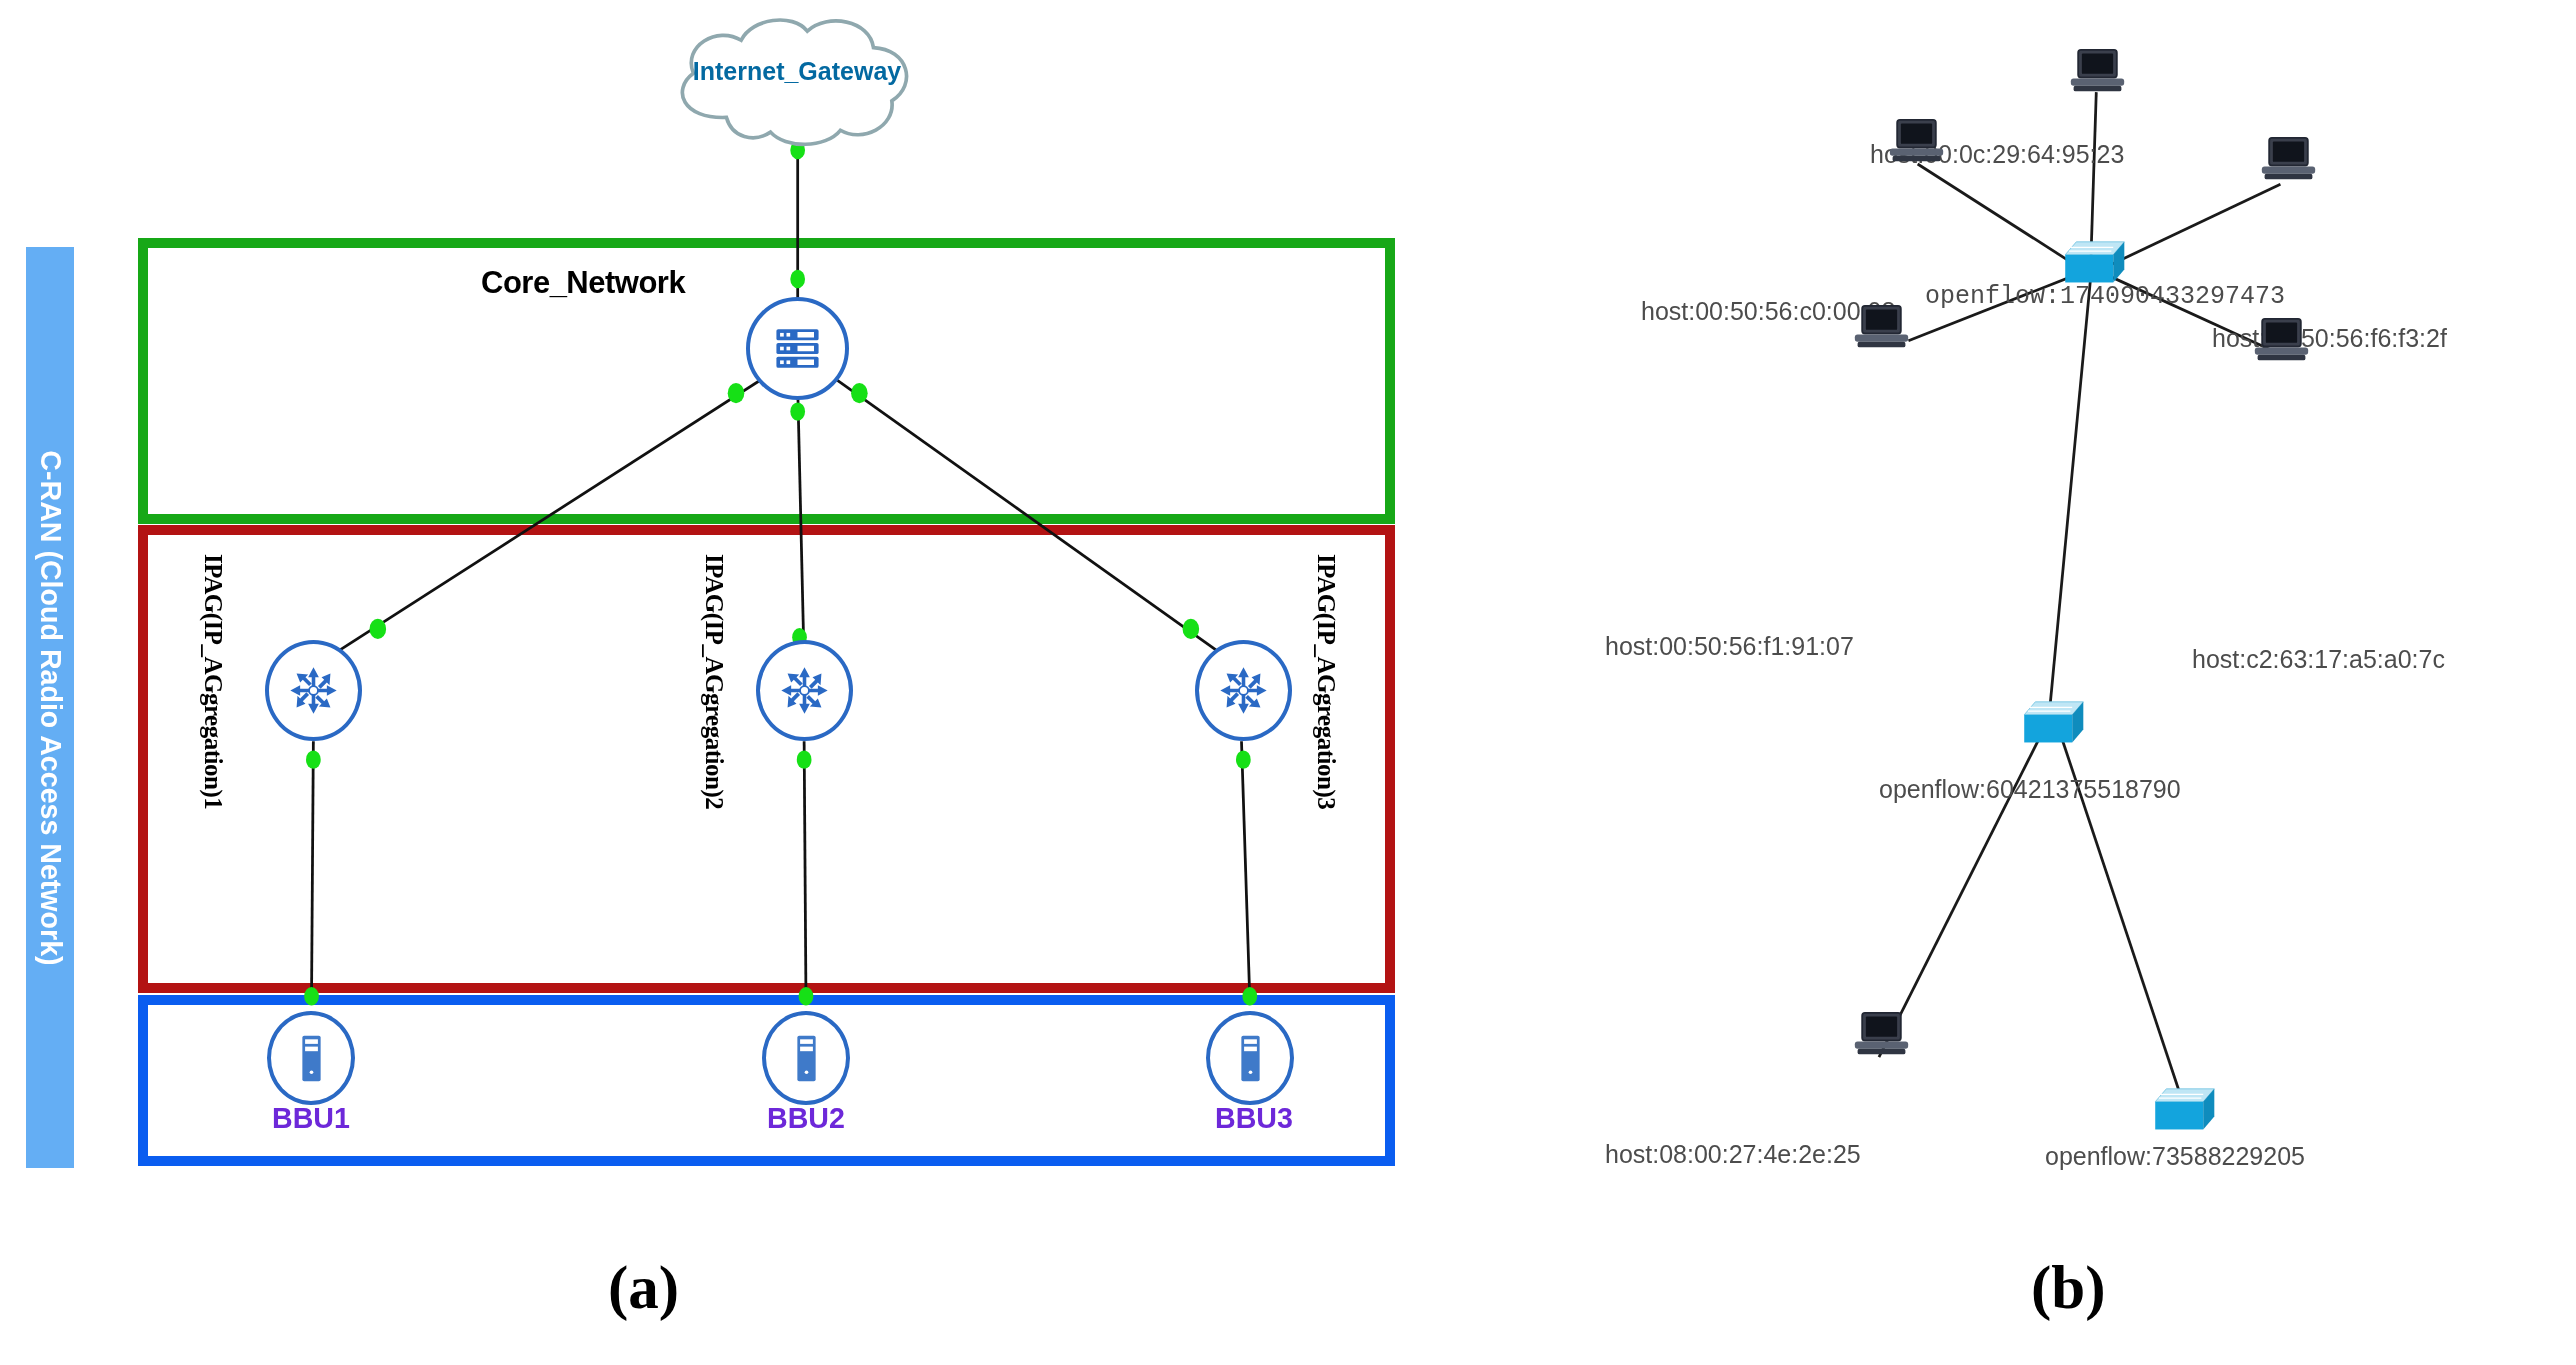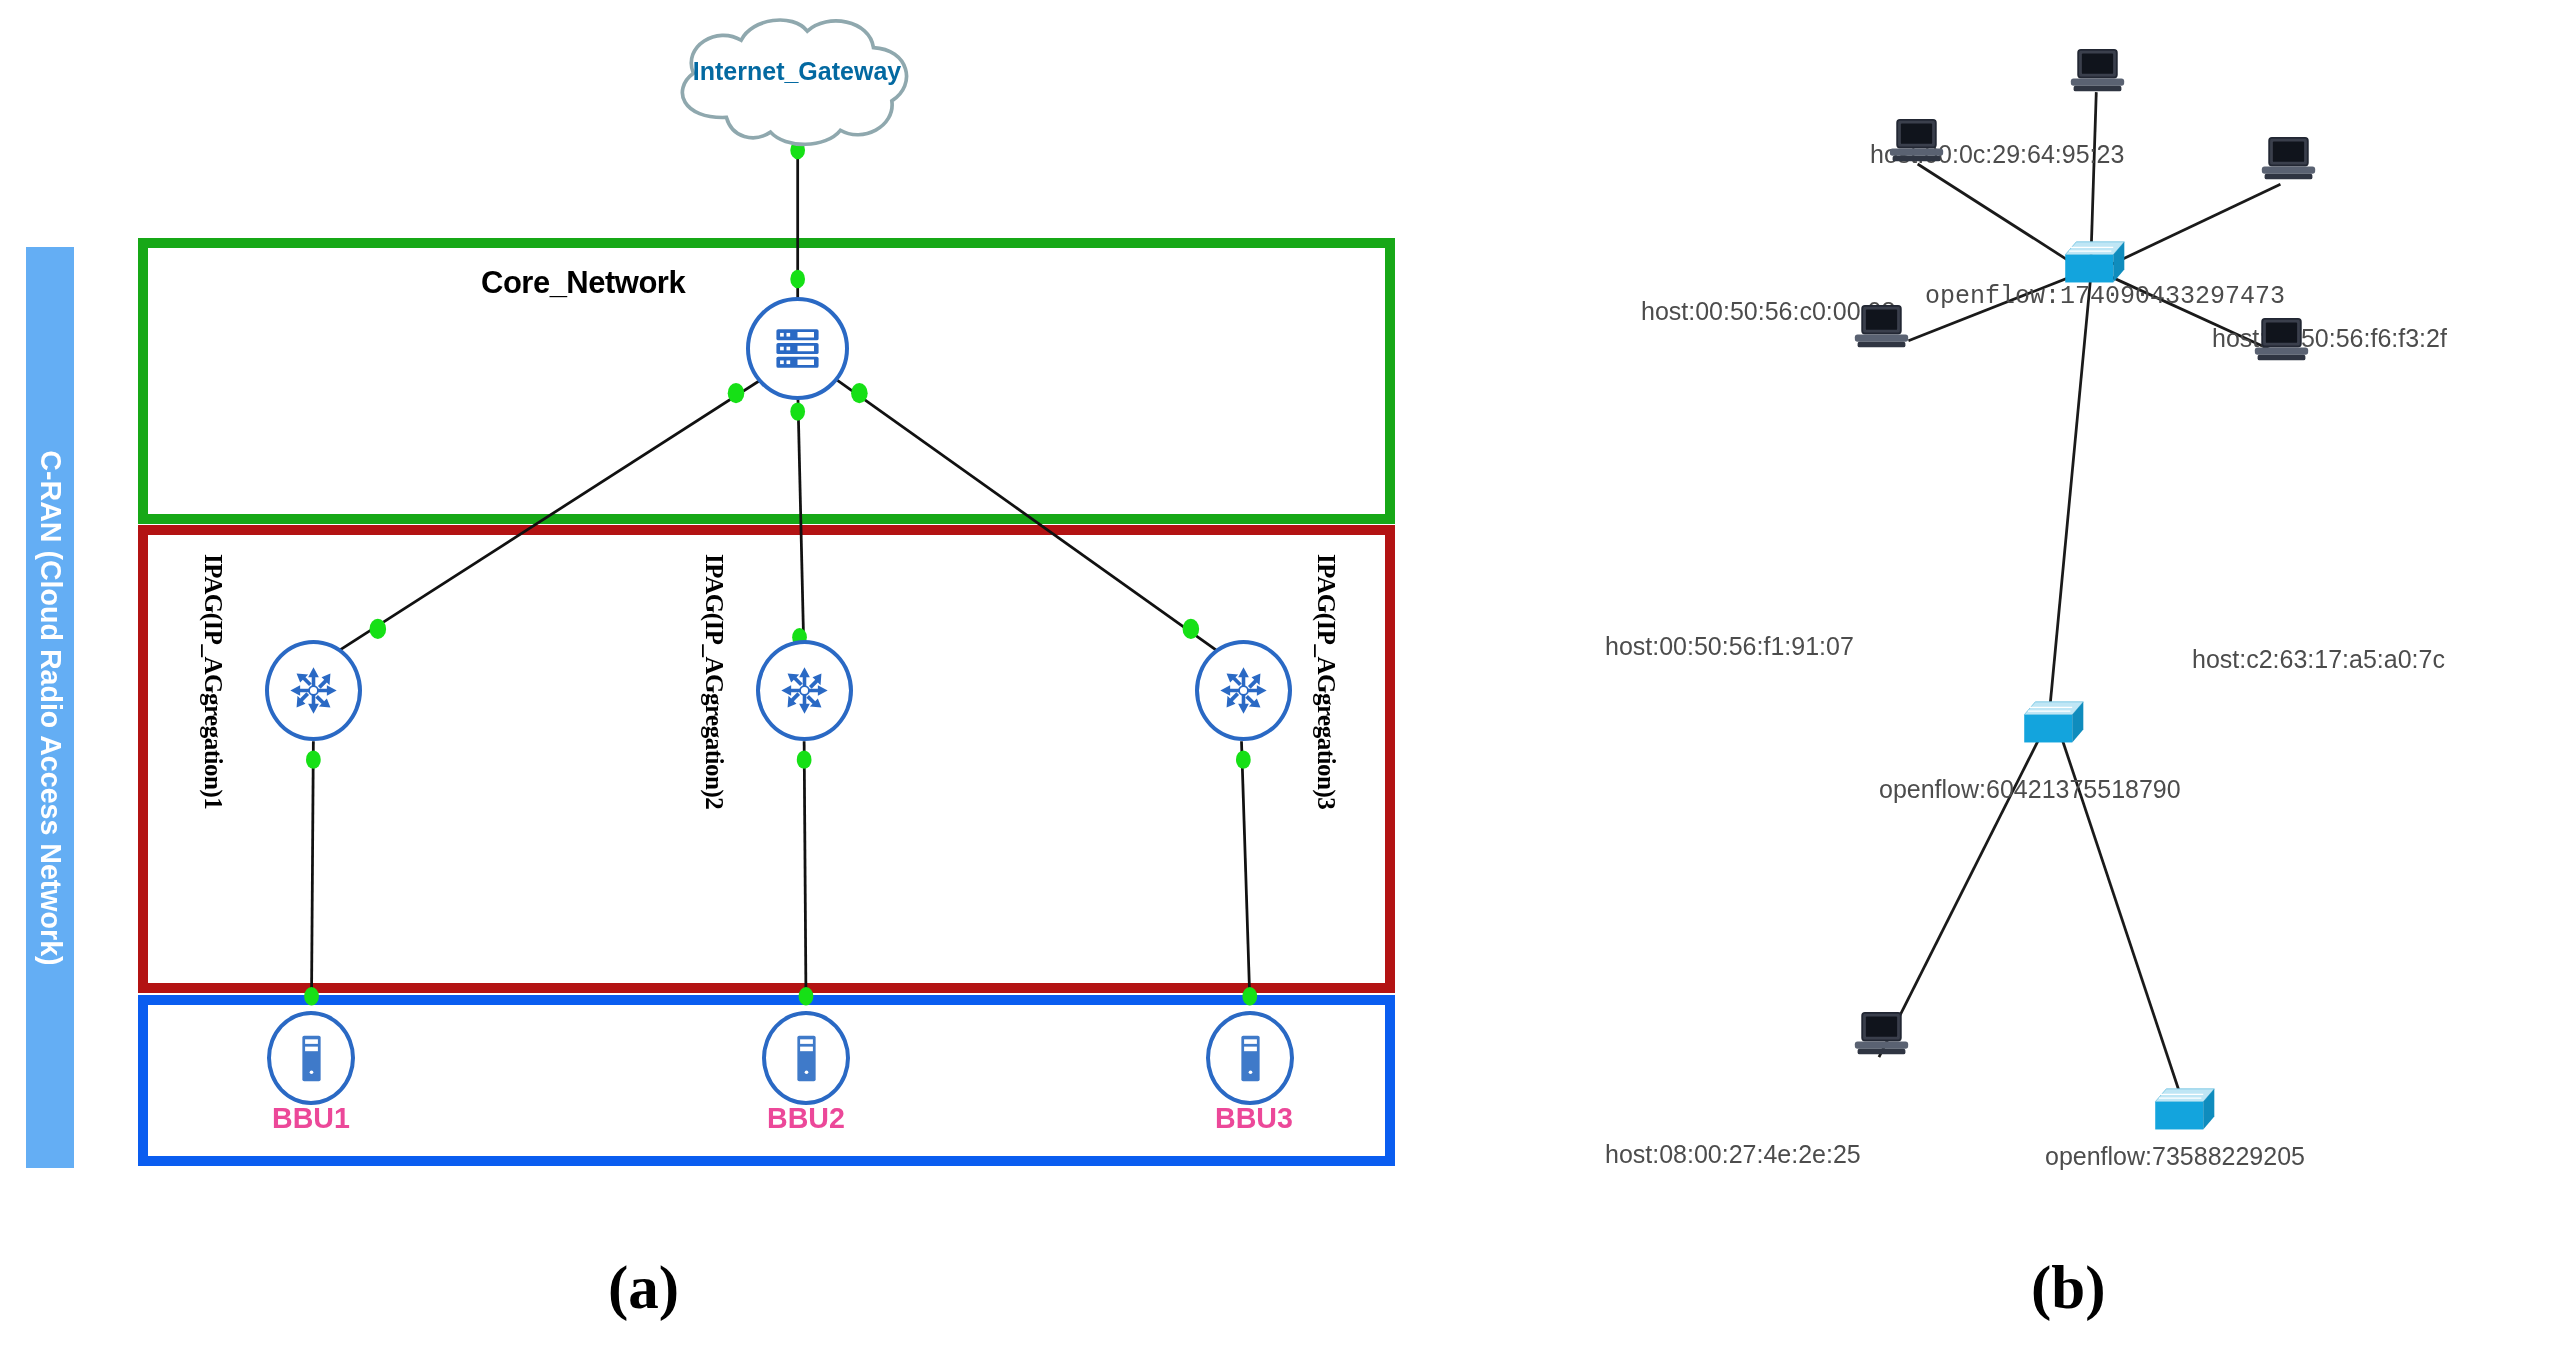--- a/index.html
+++ b/index.html
@@ -109,21 +109,21 @@
     letter-spacing: -0.5px;
   }
   #ipag-title-1 { left: 227px; top: 554px; }
   #ipag-title-2 { left: 728px; top: 554px; }
   #ipag-title-3 { left: 1340px; top: 554px; }
 
   .bbu-label {
     position: absolute;
     font-size: 28.6px;
     font-weight: bold;
-    color: #ec4899;
+    color: #6d28d9;
     font-family: "Liberation Sans", sans-serif;
     white-space: nowrap;
     transform: translateX(-50%);
   }
   #bbu-label-1 { left: 311px; top: 1102px; }
   #bbu-label-2 { left: 806px; top: 1102px; }
   #bbu-label-3 { left: 1254px; top: 1102px; }
 
   .cloud-label {
     position: absolute;

